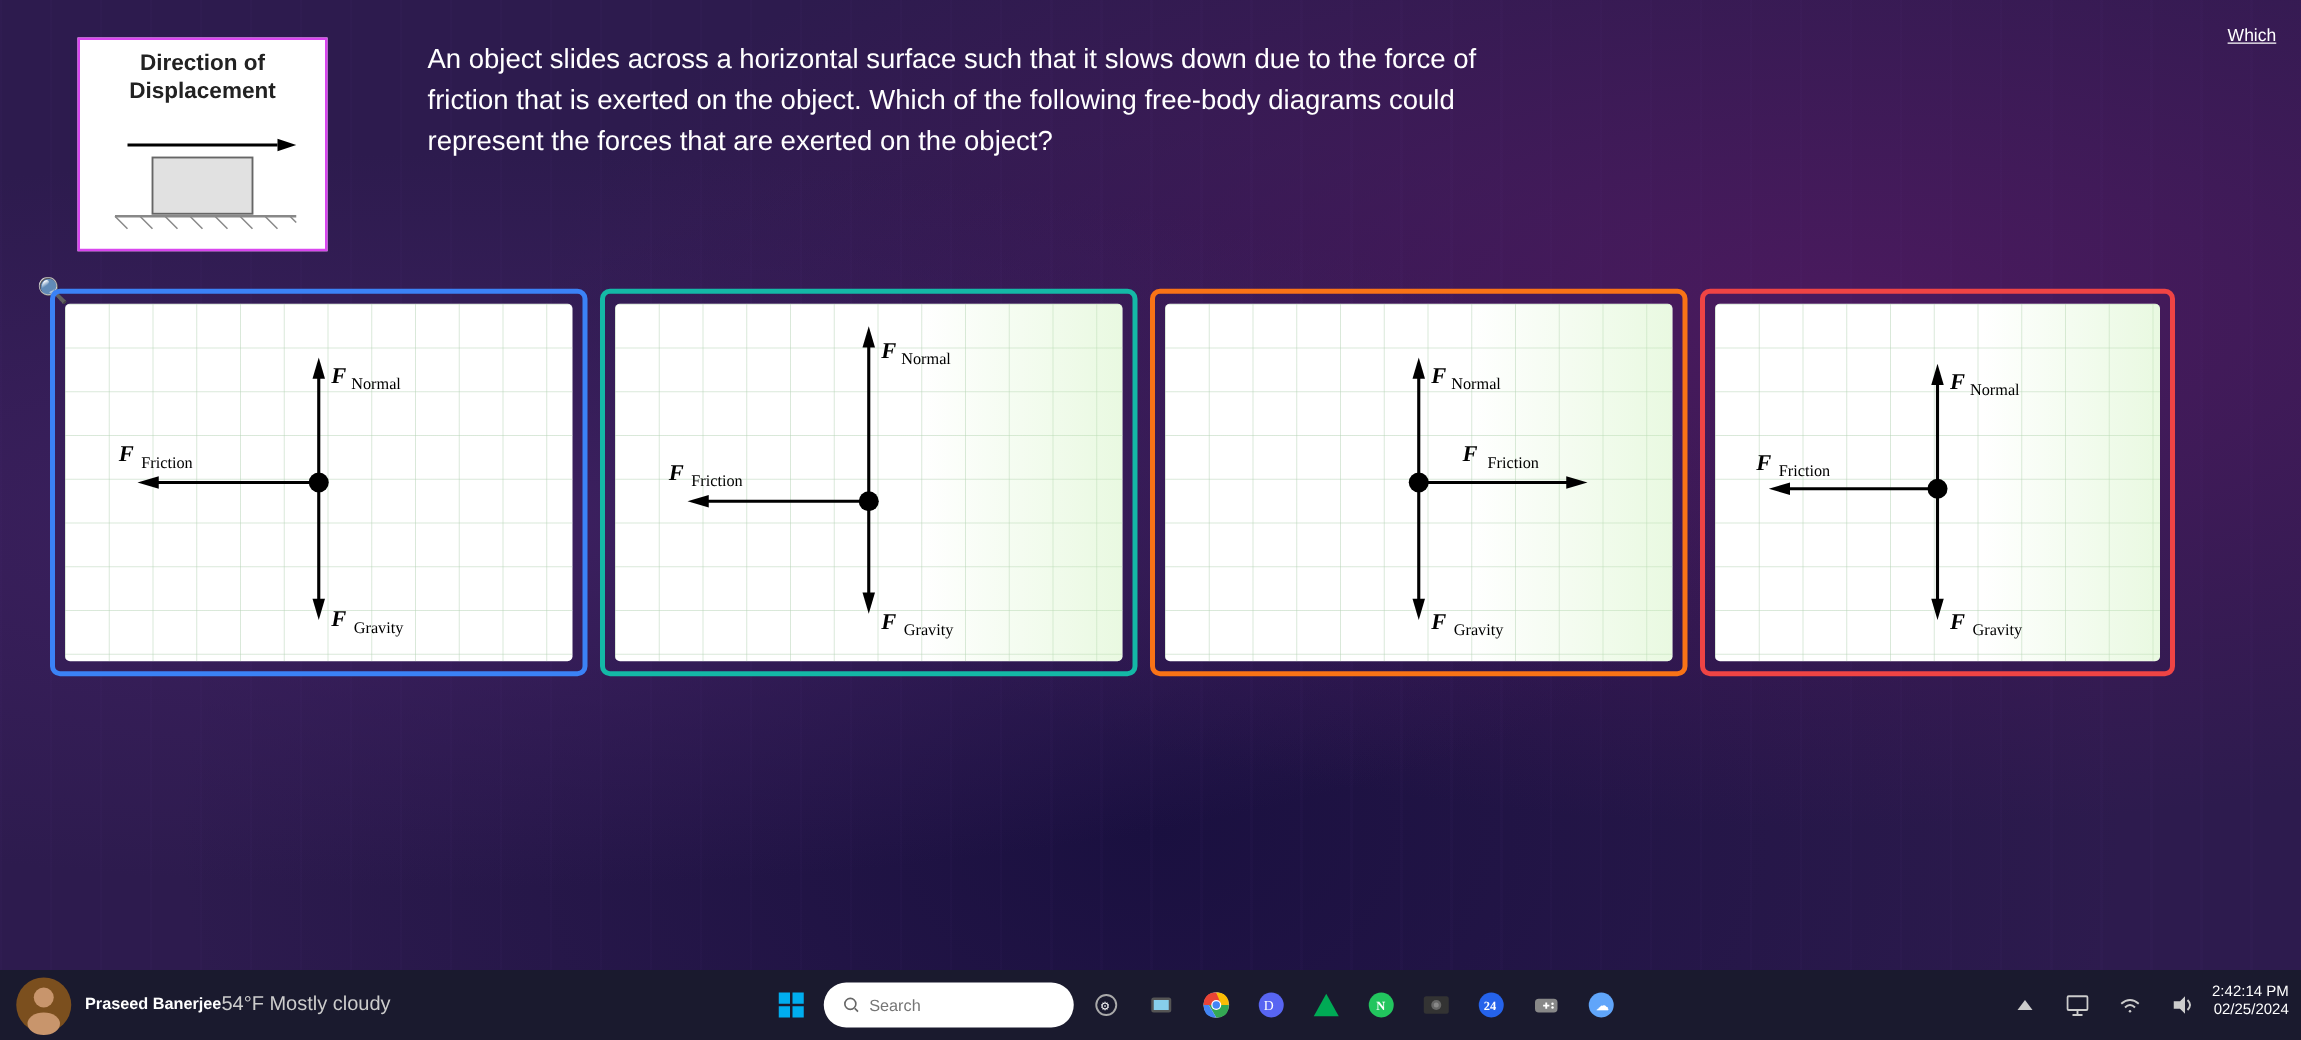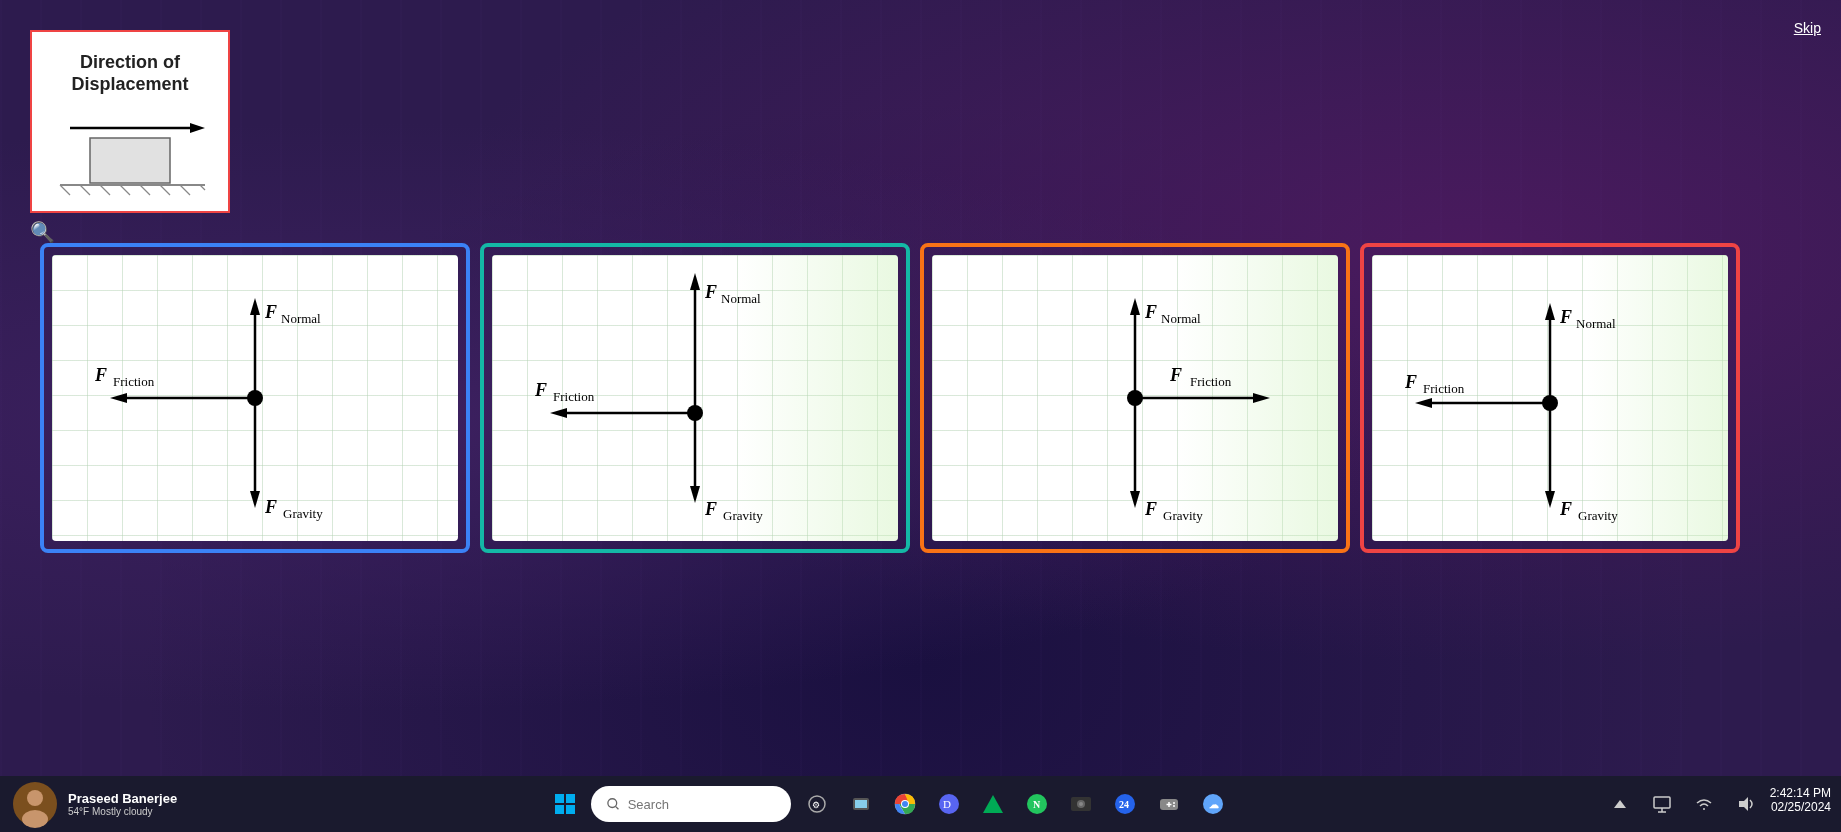--- a/index.html
+++ b/index.html
@@ -52,26 +52,27 @@
       left: 30px;
       top: 220px;
       color: white;
       font-size: 20px;
       cursor: pointer;
     }
 
     
     .displacement-diagram {
       background: white;
-      border: 2px solid #ef4444;
+      border: 2px solid #d946ef;
       width: 200px;
       min-width: 200px;
-      padding: 20px 15px 8px 15px;
+      padding: 8px 15px 8px 15px;
       position: relative;
       margin-top: 10px;
+      margin-left: 32px;
     }
 
     .displacement-title {
       font-size: 18px;
       font-weight: bold;
       color: #222;
       text-align: center;
       margin-bottom: 8px;
       font-family: Arial, sans-serif;
       line-height: 1.2;
@@ -181,33 +182,33 @@
     }
 
     .taskbar-left {
       display: flex;
       align-items: center;
       gap: 8px;
     }
 
     .user-info {
       display: flex;
-      flex-direction: column;
+      flex-direction: row;
     }
 
     .user-name {
       color: white;
       font-size: 13px;
       font-weight: bold;
       font-family: Arial, sans-serif;
     }
 
     .weather-info {
       color: #ccc;
-      font-size: 10px;
+      font-size: 16px;
       font-family: Arial, sans-serif;
     }
 
     .taskbar-center {
       flex: 1;
       display: flex;
       justify-content: center;
       gap: 8px;
     }
 
@@ -262,21 +263,21 @@
       font-family: Arial, sans-serif;
       cursor: pointer;
       text-decoration: underline;
     }
   </style>
 </head>
 <body>
 
 <div class="main-content">
 
-  <div class="skip-button">Skip</div>
+  <div class="skip-button">Which</div>
 
   <div class="top-section">
 
     <div class="displacement-diagram">
       <div class="displacement-title">
         <span>Direction of</span><br>
         <span>Displacement</span>
       </div>
       <svg class="displacement-svg" width="160" height="100" viewBox="0 0 160 100">
 
@@ -291,20 +292,21 @@
         <line x1="30" y1="82" x2="40" y2="92" stroke="#888" stroke-width="1.2"></line>
         <line x1="50" y1="82" x2="60" y2="92" stroke="#888" stroke-width="1.2"></line>
         <line x1="70" y1="82" x2="80" y2="92" stroke="#888" stroke-width="1.2"></line>
         <line x1="90" y1="82" x2="100" y2="92" stroke="#888" stroke-width="1.2"></line>
         <line x1="110" y1="82" x2="120" y2="92" stroke="#888" stroke-width="1.2"></line>
         <line x1="130" y1="82" x2="140" y2="92" stroke="#888" stroke-width="1.2"></line>
         <line x1="150" y1="82" x2="155" y2="87" stroke="#888" stroke-width="1.2"></line>
       </svg>
     </div>
 
+    <div class="question-text">An object slides across a horizontal surface such that it slows down due to the force of friction that is exerted on the object. Which of the following free-body diagrams could represent the forces that are exerted on the object?</div>
 
   </div>
 
   <div class="zoom-icon">🔍</div>
 
   <div class="diagrams-row">
 
     <div class="diagram-card blue">
       <div class="diagram-inner">
         <div class="grid-bg"></div>

